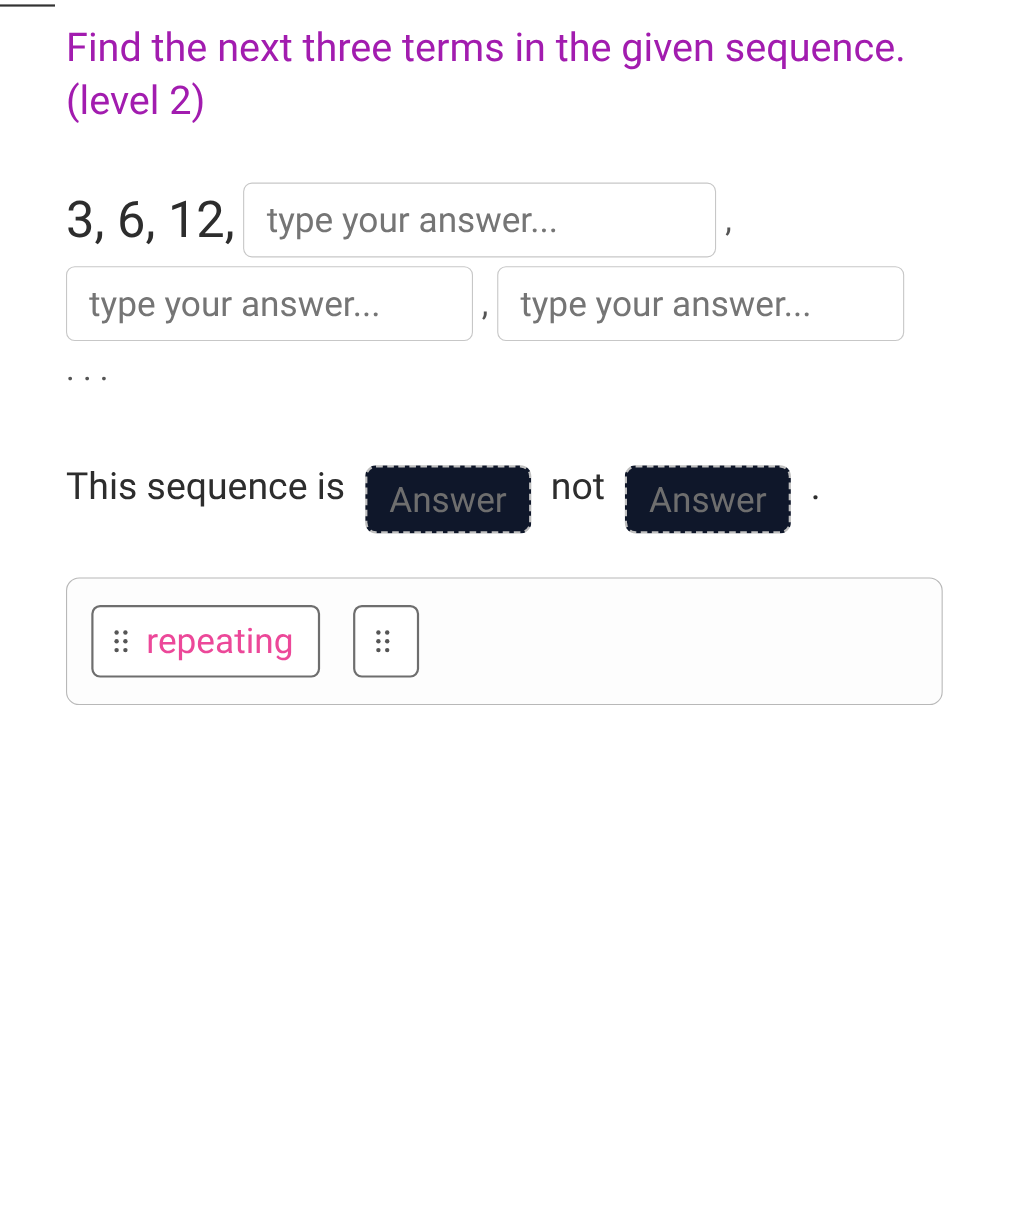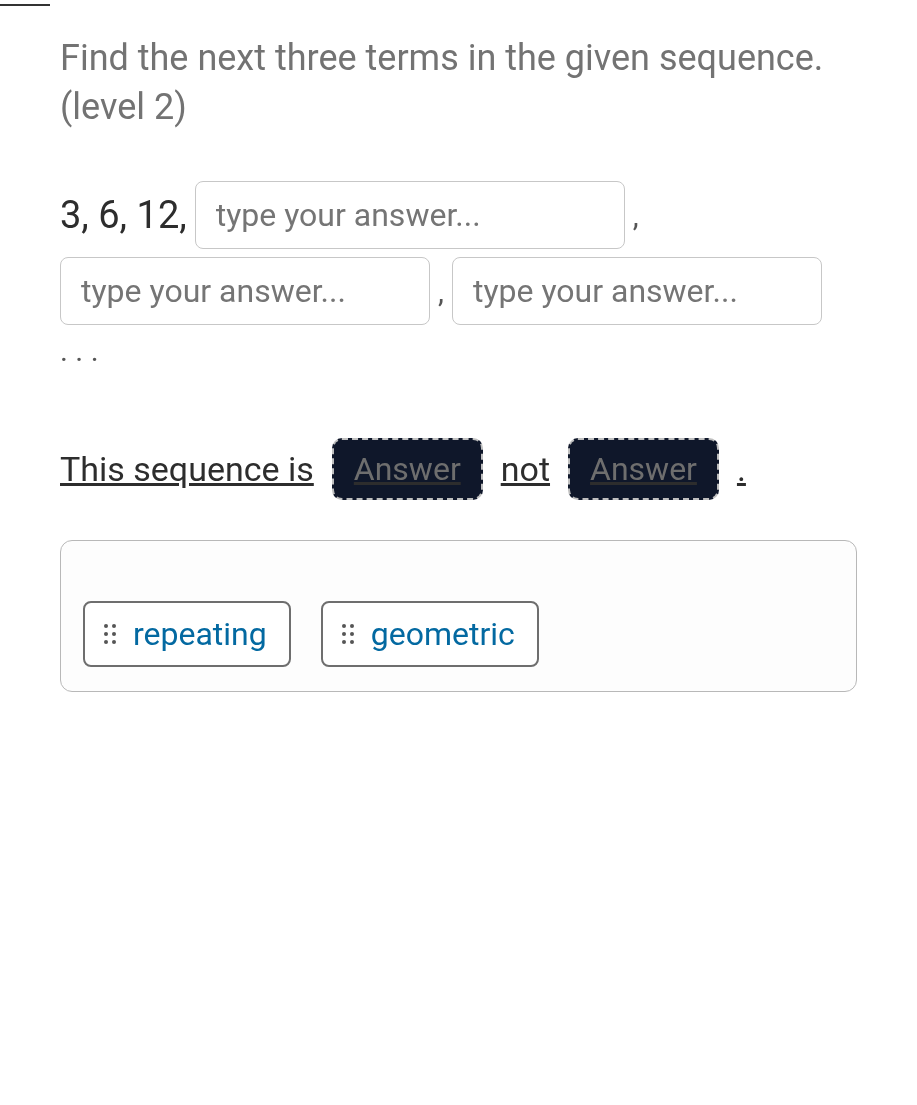--- a/index.html
+++ b/index.html
@@ -19,35 +19,35 @@
       top: 0;
       left: 0;
       width: 50px;
       height: 6px;
       border-bottom: 2px solid #333;
     }
     .question-title {
       font-size: 36px;
       font-weight: 400;
       line-height: 1.35;
-      color: #737373;
+      color: #a21caf;
       margin-bottom: 50px;
-      margin-top: 24px;
+      margin-top: 9px;
     }
     .sequence-row {
       display: flex;
       align-items: center;
       flex-wrap: wrap;
       gap: 8px 8px;
       margin-bottom: 70px;
       font-size: 34px;
       color: #2d2d2d;
     }
     .sequence-prefix {
-      font-size: 38px;
+      font-size: 46px;
       color: #2d2d2d;
     }
     .answer-input {
       border: 1px solid #c7c7c7;
       border-radius: 8px;
       padding: 14px 20px;
       font-size: 32px;
       color: #b91c1c;
       font-family: inherit;
       background: #fff;
@@ -58,27 +58,26 @@
     }
     .answer-input.mid {
       width: 370px;
     }
     .seq-sep {
       font-size: 30px;
       color: #555;
     }
     .sentence-row {
       display: flex;
-      align-items: center;
+      align-items: flex-start;
       flex-wrap: wrap;
       gap: 16px 18px;
       font-size: 34px;
       color: #2d2d2d;
       margin-bottom: 40px;
-      text-decoration: underline;
     }
     .drop-target {
       border: 2.5px dashed #bfbfbf;
       border-radius: 10px;
       padding: 10px 20px;
       font-size: 32px;
       color: #6e6e6e;
       background: #0f172a;
       display: inline-flex;
       align-items: center;
@@ -92,27 +91,26 @@
       background: #fdfdfd;
       display: flex;
       flex-wrap: wrap;
       gap: 28px 30px;
     }
     .option-chip {
       border: 2px solid #6e6e6e;
       border-radius: 8px;
       padding: 12px 22px 12px 16px;
       font-size: 32px;
-      color: #0369a1;
+      color: #ec4899;
       background: #fff;
       display: inline-flex;
       align-items: center;
       gap: 14px;
       cursor: grab;
-      margin-top: 36px;
     }
     .drag-handle {
       display: inline-block;
       width: 18px;
       height: 26px;
       position: relative;
     }
     .drag-handle svg {
       width: 18px;
       height: 26px;
@@ -162,15 +160,14 @@
     <span class="drag-handle">
       <svg viewBox="0 0 18 26">
         <circle cx="5" cy="5" r="2" fill="#555"></circle>
         <circle cx="13" cy="5" r="2" fill="#555"></circle>
         <circle cx="5" cy="13" r="2" fill="#555"></circle>
         <circle cx="13" cy="13" r="2" fill="#555"></circle>
         <circle cx="5" cy="21" r="2" fill="#555"></circle>
         <circle cx="13" cy="21" r="2" fill="#555"></circle>
       </svg>
     </span>
-    <span>geometric</span>
   </div>
 </div>
 
 </body></html>

